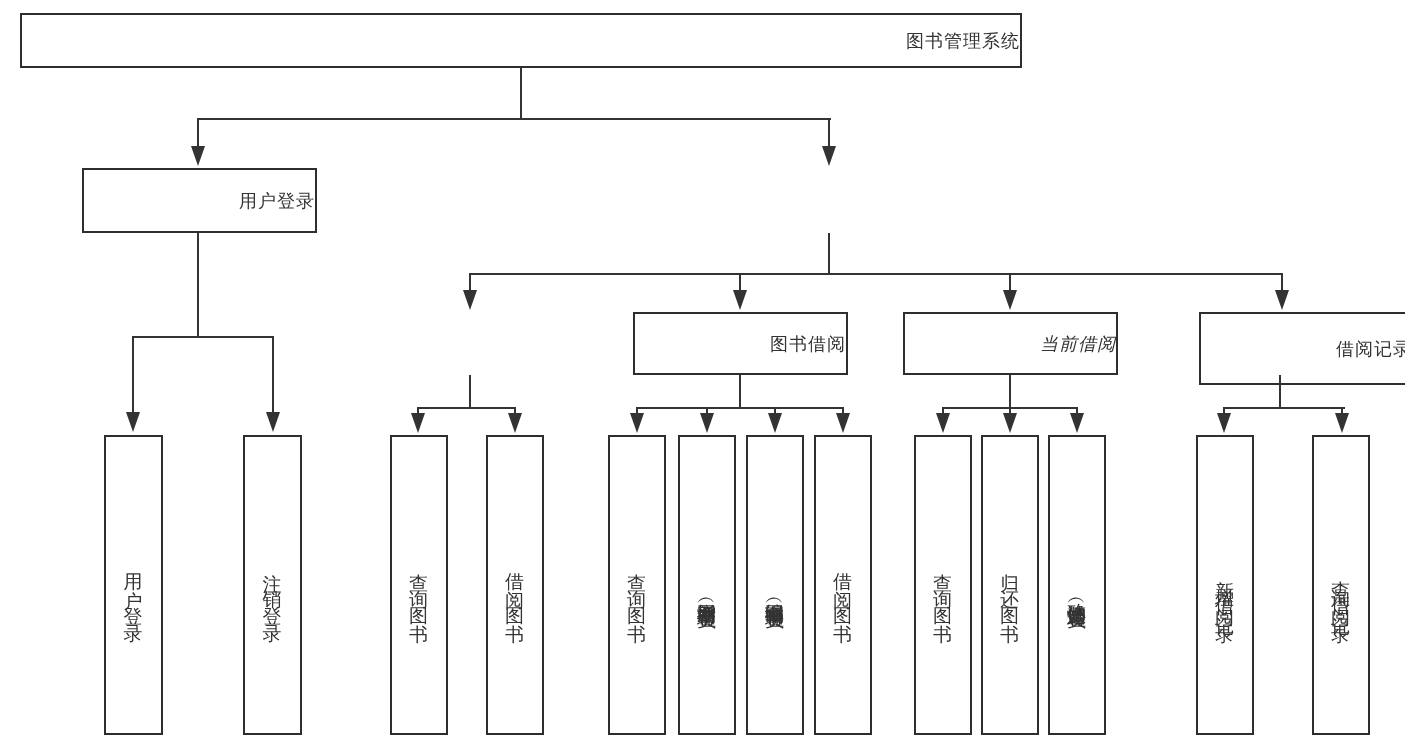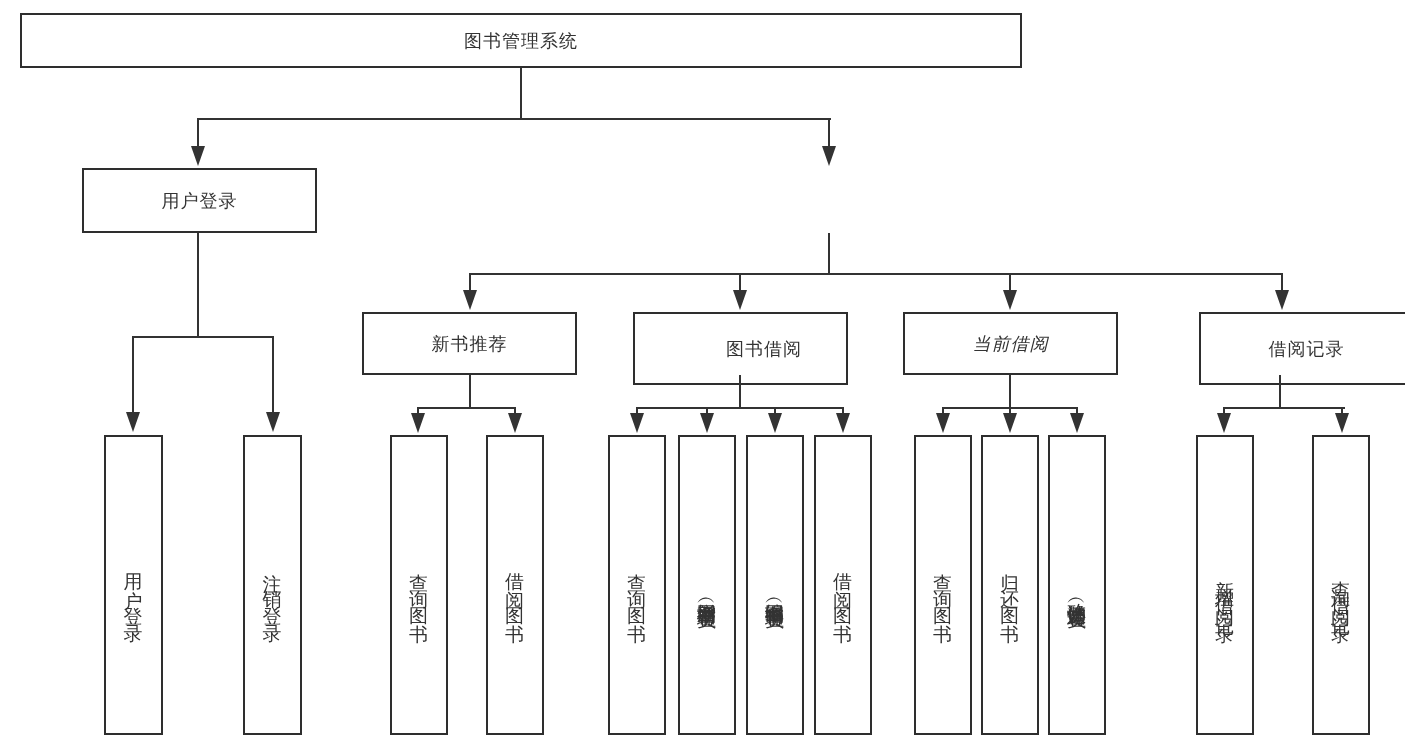--- a/index.html
+++ b/index.html
@@ -4,21 +4,21 @@
 <style>
   html,body{margin:0;padding:0;background:#ffffff;}
   .canvas{
     position:relative;width:1405px;height:747px;background:#ffffff;
     font-family:"Liberation Sans","DejaVu Sans",sans-serif;color:#333333;overflow:hidden;
   }
   .hbox,.vbox{
     position:absolute;box-sizing:border-box;border:2px solid #2e2e2e;background:#ffffff;
     display:flex;align-items:center;justify-content:center;
   }
-  .hbox{font-size:18px;letter-spacing:1px;}
+  .hbox{font-size:18px;letter-spacing:1px;justify-content:flex-end;}
   .vbox{
     font-size:19px;
     writing-mode:vertical-rl;text-orientation:mixed;
     letter-spacing:17px;line-height:1;
     padding-top:14px;
   }
   .vbox.mid{letter-spacing:9px;}
   .vbox.dense{letter-spacing:1px;}
   .lv{position:absolute;width:2px;background:#333333;}
   .lh{position:absolute;height:2px;background:#333333;}
@@ -63,24 +63,21 @@
   <div class="lh" style="left:469px;top:273px;width:814px;"></div>
   <div class="lv" style="left:469px;top:273px;height:20px;"></div>
   <div class="ah" style="left:463px;top:290px;"></div>
   <div class="lv" style="left:739px;top:273px;height:20px;"></div>
   <div class="ah" style="left:733px;top:290px;"></div>
   <div class="lv" style="left:1009px;top:273px;height:20px;"></div>
   <div class="ah" style="left:1003px;top:290px;"></div>
   <div class="lv" style="left:1281px;top:273px;height:20px;"></div>
   <div class="ah" style="left:1275px;top:290px;"></div>
 
-  <div class="hbox" style="left:362px;top:312px;width:215px;height:63px;">
-    <span>新书推荐</span>
-  </div>
-  <div class="hbox" style="left:633px;top:312px;width:215px;height:73px;padding-left:47px;">
+  <div class="hbox" style="left:633px;top:312px;width:215px;height:63px;padding-left:47px;">
     <span>图书借阅</span>
   </div>
   <div class="hbox" style="left:903px;top:312px;width:215px;height:63px;font-style:italic;">
     <span>当前借阅</span>
   </div>
   <div class="hbox" style="left:1172px;top:312px;width:215px;height:73px;margin-left:27px;">
     <span>借阅记录</span>
   </div>
 
   <div class="lv" style="left:469px;top:375px;height:32px;"></div>

